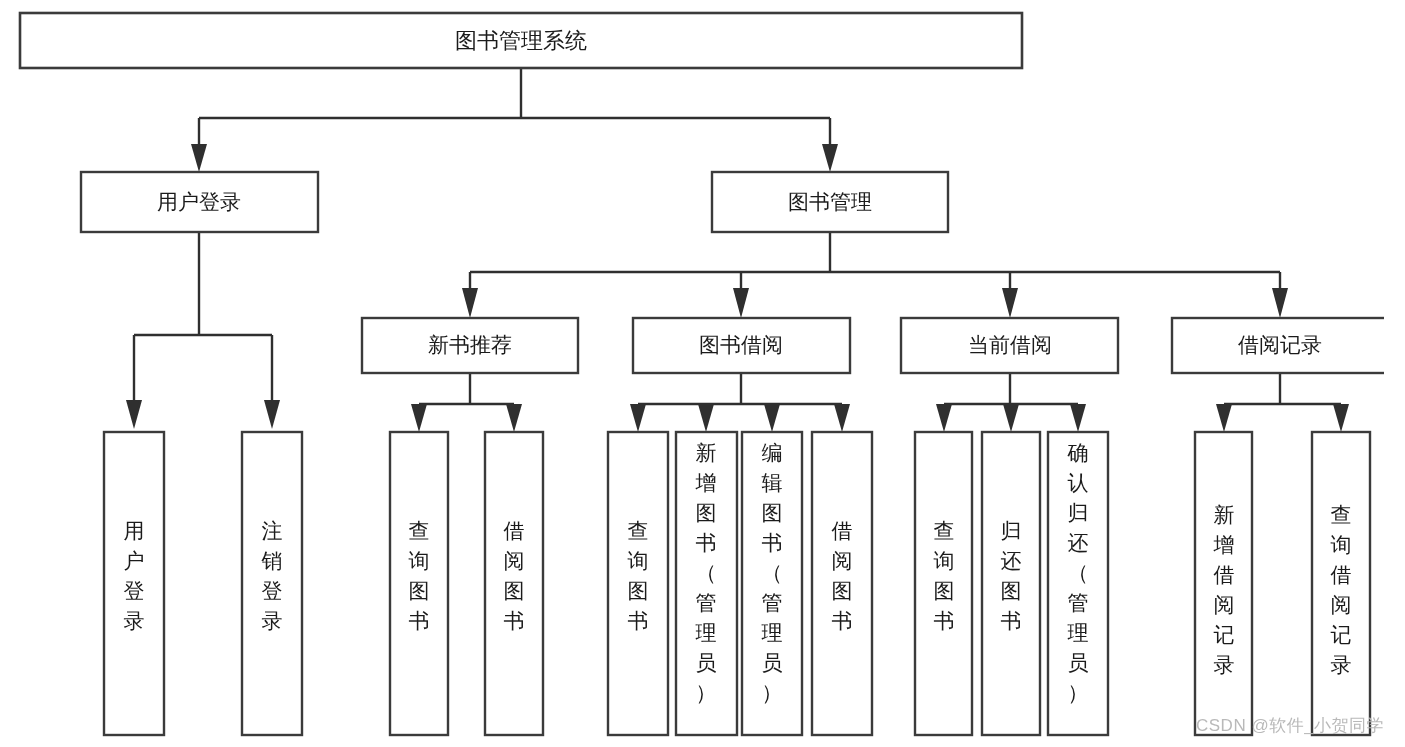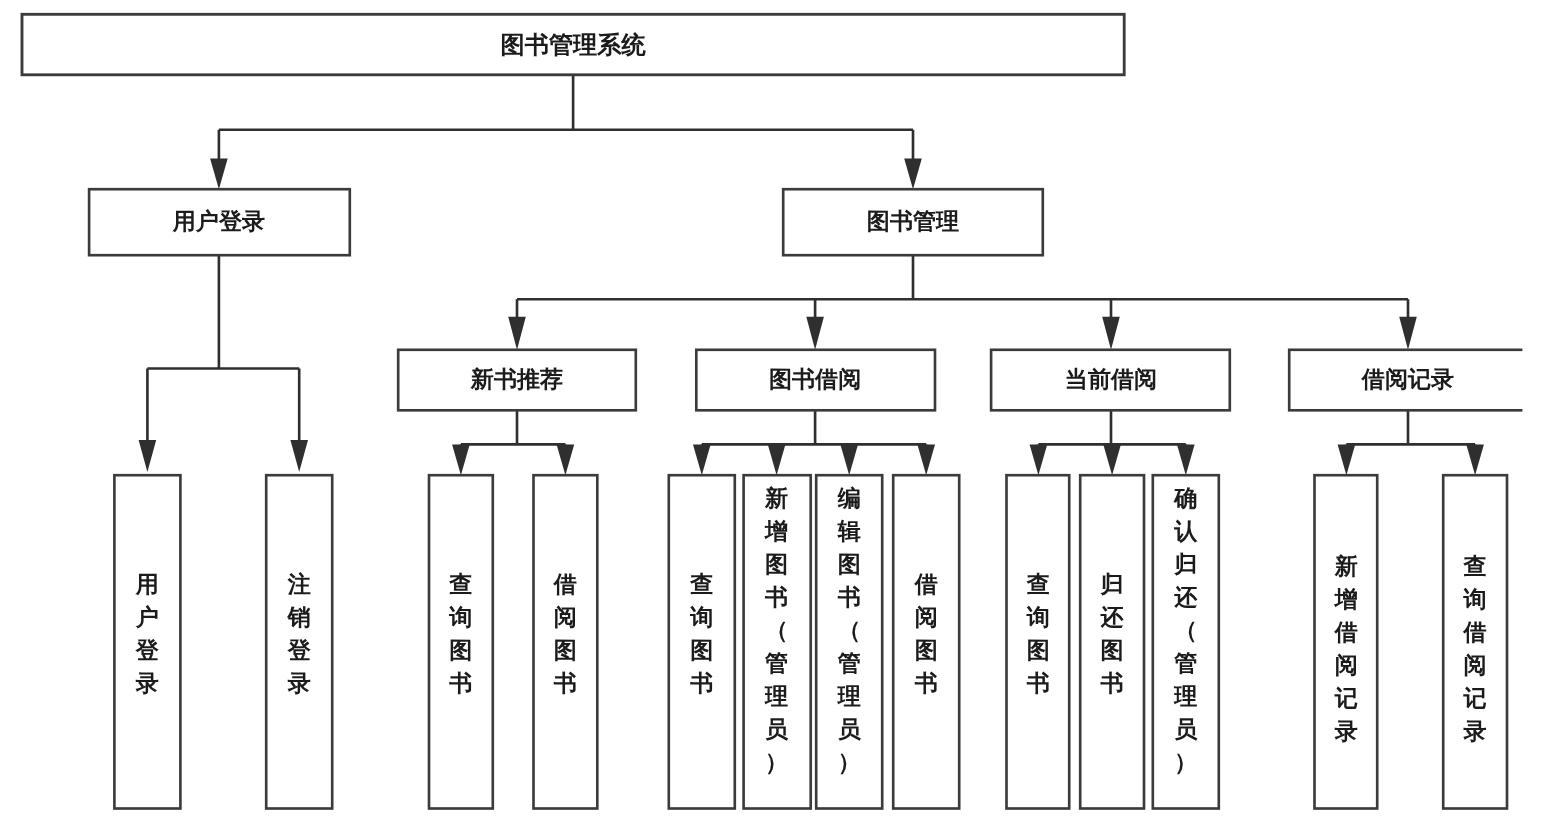--- a/index.html
+++ b/index.html
@@ -9,21 +9,20 @@
   }
   body {
     font-family: "Liberation Sans", "DejaVu Sans", sans-serif;
   }
   #diagram-root {
     position: relative;
     width: 1384px;
     height: 747px;
     background: #ffffff;
     overflow: hidden;
-    font-weight: bold;
   }
   svg.flow {
     position: absolute;
     left: 0;
     top: 0;
     width: 1405px;
     height: 747px;
   }
   .node-box {
     fill: #ffffff;
@@ -249,14 +248,15 @@
       <text class="leaf-label" x="1224" y="522"><tspan x="1224" y="522">新</tspan><tspan x="1224" y="552">增</tspan><tspan x="1224" y="582">借</tspan><tspan x="1224" y="612">阅</tspan><tspan x="1224" y="642">记</tspan><tspan x="1224" y="672">录</tspan></text>
     </g>
 
     <g>
       <rect class="node-box" x="1312" y="432" width="58" height="303"></rect>
       <text class="leaf-label" x="1341" y="522"><tspan x="1341" y="522">查</tspan><tspan x="1341" y="552">询</tspan><tspan x="1341" y="582">借</tspan><tspan x="1341" y="612">阅</tspan><tspan x="1341" y="642">记</tspan><tspan x="1341" y="672">录</tspan></text>
     </g>
 
   </svg>
 
+  <div class="watermark" style="left:1196px; top:714px;">CSDN @软件_小贺同学</div>
 
 </div>
 
 </body></html>

